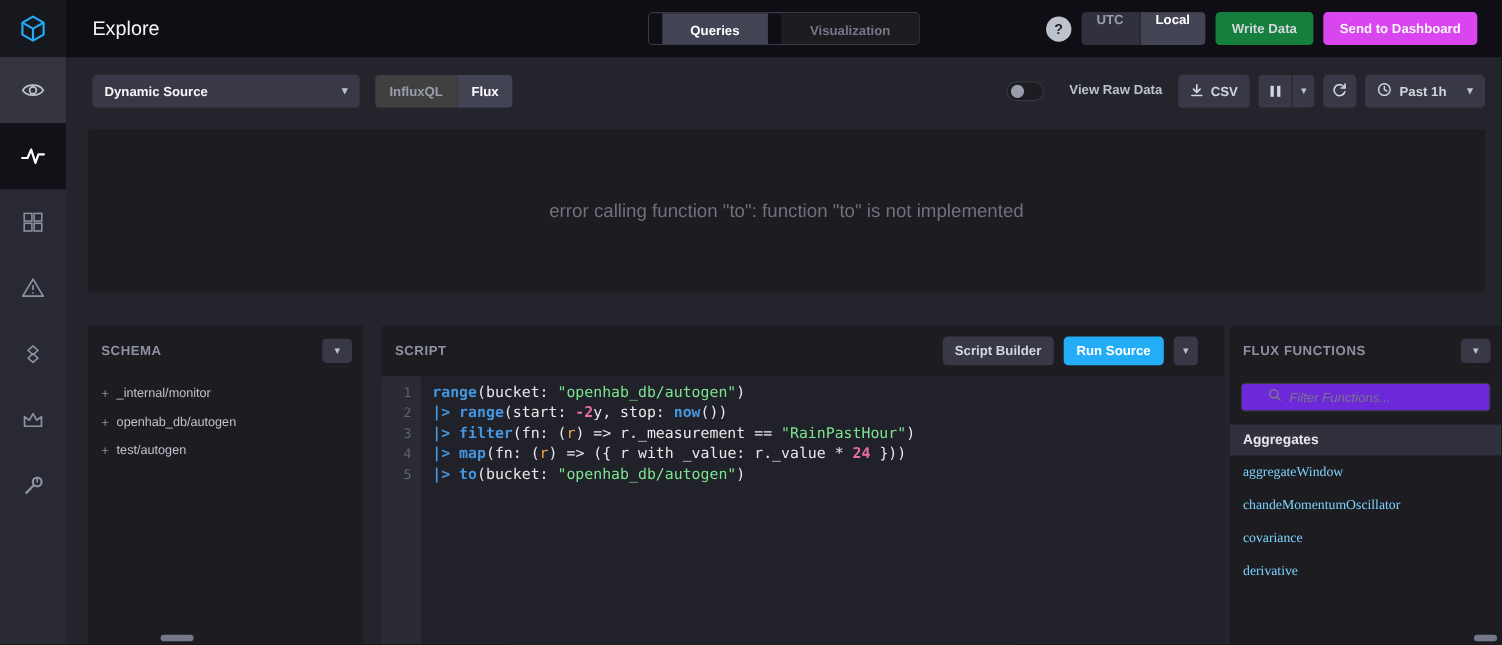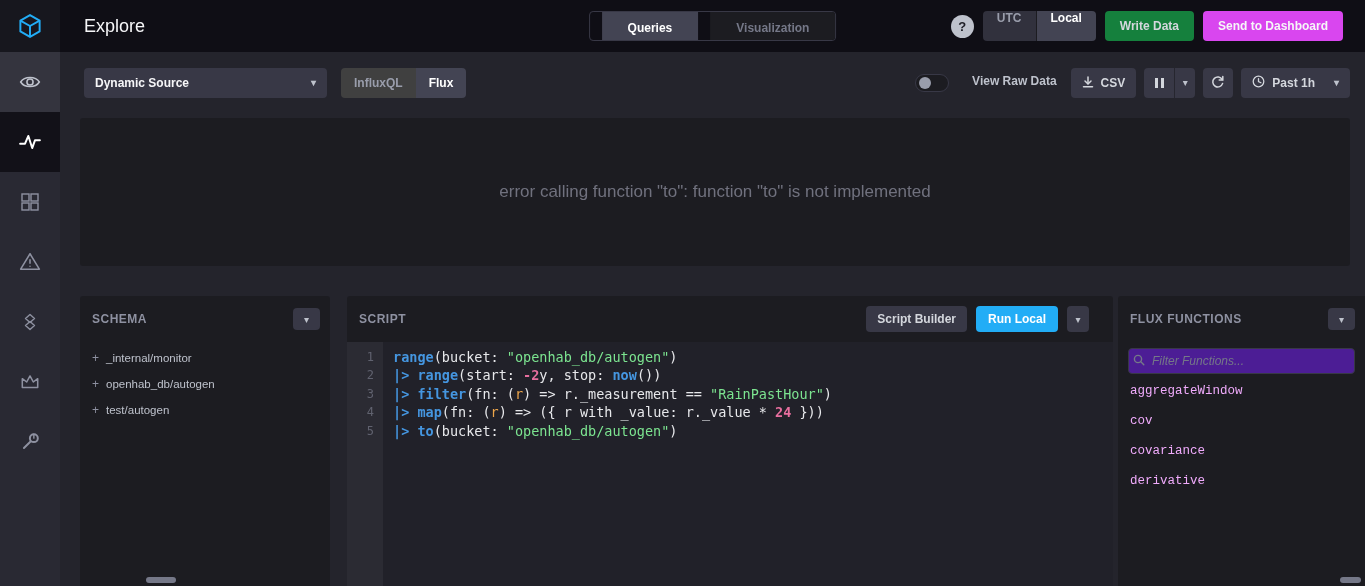--- a/index.html
+++ b/index.html
@@ -87,26 +87,26 @@
   .ln { height:18.4px; line-height:18.4px; text-align:right; padding-right:9px; font-family:"DejaVu Sans Mono",monospace; font-size:12px; color:#60626f; }
   .code-col { flex:1; background:#212129; padding:6px 0 0 10px; overflow:hidden; }
   .code-line { height:18.4px; line-height:18.4px; font-family:"DejaVu Sans Mono",monospace; font-size:13.5px; color:#e7e8eb; white-space:pre; cursor:text; }
   .tok-k { color:#4596e0; font-weight:700; }
   .tok-s { color:#7CE490; }
   .tok-n { color:#e76e9e; font-weight:700; }
   .tok-o { color:#eda64b; }
   .tok-p { color:#e7e8eb; }
 
   
-  .search-box { margin:6px 10px 2px 10px; height:26px; flex:none; background:#4c1d95; border:1px solid #383846; border-radius:4px; display:flex; align-items:center; padding:0 4px; gap:7px; }
+  .search-box { margin:6px 10px 2px 10px; height:26px; flex:none; background:#6d28d9; border:1px solid #383846; border-radius:4px; display:flex; align-items:center; padding:0 24px; gap:7px; }
   .search-input { background:transparent; border:none; outline:none; color:#d4d7dd; font-size:12px; font-style:italic; width:100%; font-family:inherit; }
   .search-input::placeholder { color:#757888; font-style:italic; }
   .category-row { margin-top:10px; height:28px; flex:none; background:#31313d; display:flex; align-items:center; padding-left:12px; font-size:12.5px; font-weight:700; color:#e7e8eb; }
   .flux-list { flex:1; overflow:hidden; }
-  .flux-item { height:30px; display:flex; align-items:center; padding-left:12px; font-family:Liberation Mono, monospace; font-size:12.5px; color:#f0abfc; cursor:pointer; }
+  .flux-item { height:30px; display:flex; align-items:center; padding-left:12px; font-family:Liberation Serif, serif; font-size:12.5px; color:#7dd3fc; cursor:pointer; }
 
   .scroll-pill { position:absolute; background:#757888; border-radius:3px; cursor:pointer; }
   .pill-left { left:146px; top:577px; width:30px; height:6px; }
   .pill-right { left:1340px; top:577px; width:21px; height:6px; }
 </style>
 </head>
 <body>
 
 <div class="app">
 
@@ -309,21 +309,21 @@
         <div class="gutter-v g1"></div>
 
         <section class="panel script-panel">
           <div class="panel-header">
             <span class="panel-title">SCRIPT</span>
             <div class="script-actions">
               <button class="btn script-builder-btn">
                 <span>Script Builder</span>
               </button>
               <button class="btn run-script-btn">
-                <span>Run Local</span>
+                <span>Run Source</span>
               </button>
               <button class="run-caret-btn">
                 <span>▾</span>
               </button>
             </div>
           </div>
           <div class="editor">
             <div class="gutter-col">
                 <div class="ln">1</div>
                 <div class="ln">2</div>
@@ -352,23 +352,26 @@
           </div>
           <div class="search-box">
             <span>
               <svg width="12" height="12" viewBox="0 0 12 12" fill="none" stroke="#757888" stroke-width="1.4" stroke-linecap="round">
                 <circle cx="5" cy="5" r="3.6"></circle>
                 <line x1="7.8" y1="7.8" x2="10.8" y2="10.8"></line>
               </svg>
             </span>
             <input class="search-input" type="text" placeholder="Filter Functions..." style="">
           </div>
+          <div class="category-row">
+            <span>Aggregates</span>
+          </div>
           <div class="flux-list">
               <div class="flux-item">aggregateWindow</div>
-              <div class="flux-item">cov</div>
+              <div class="flux-item">chandeMomentumOscillator</div>
               <div class="flux-item">covariance</div>
               <div class="flux-item">derivative</div>
             </div>
         </section>
 
       </div>
     </div>
   </div>
 
   <div class="scroll-pill pill-left"></div>

